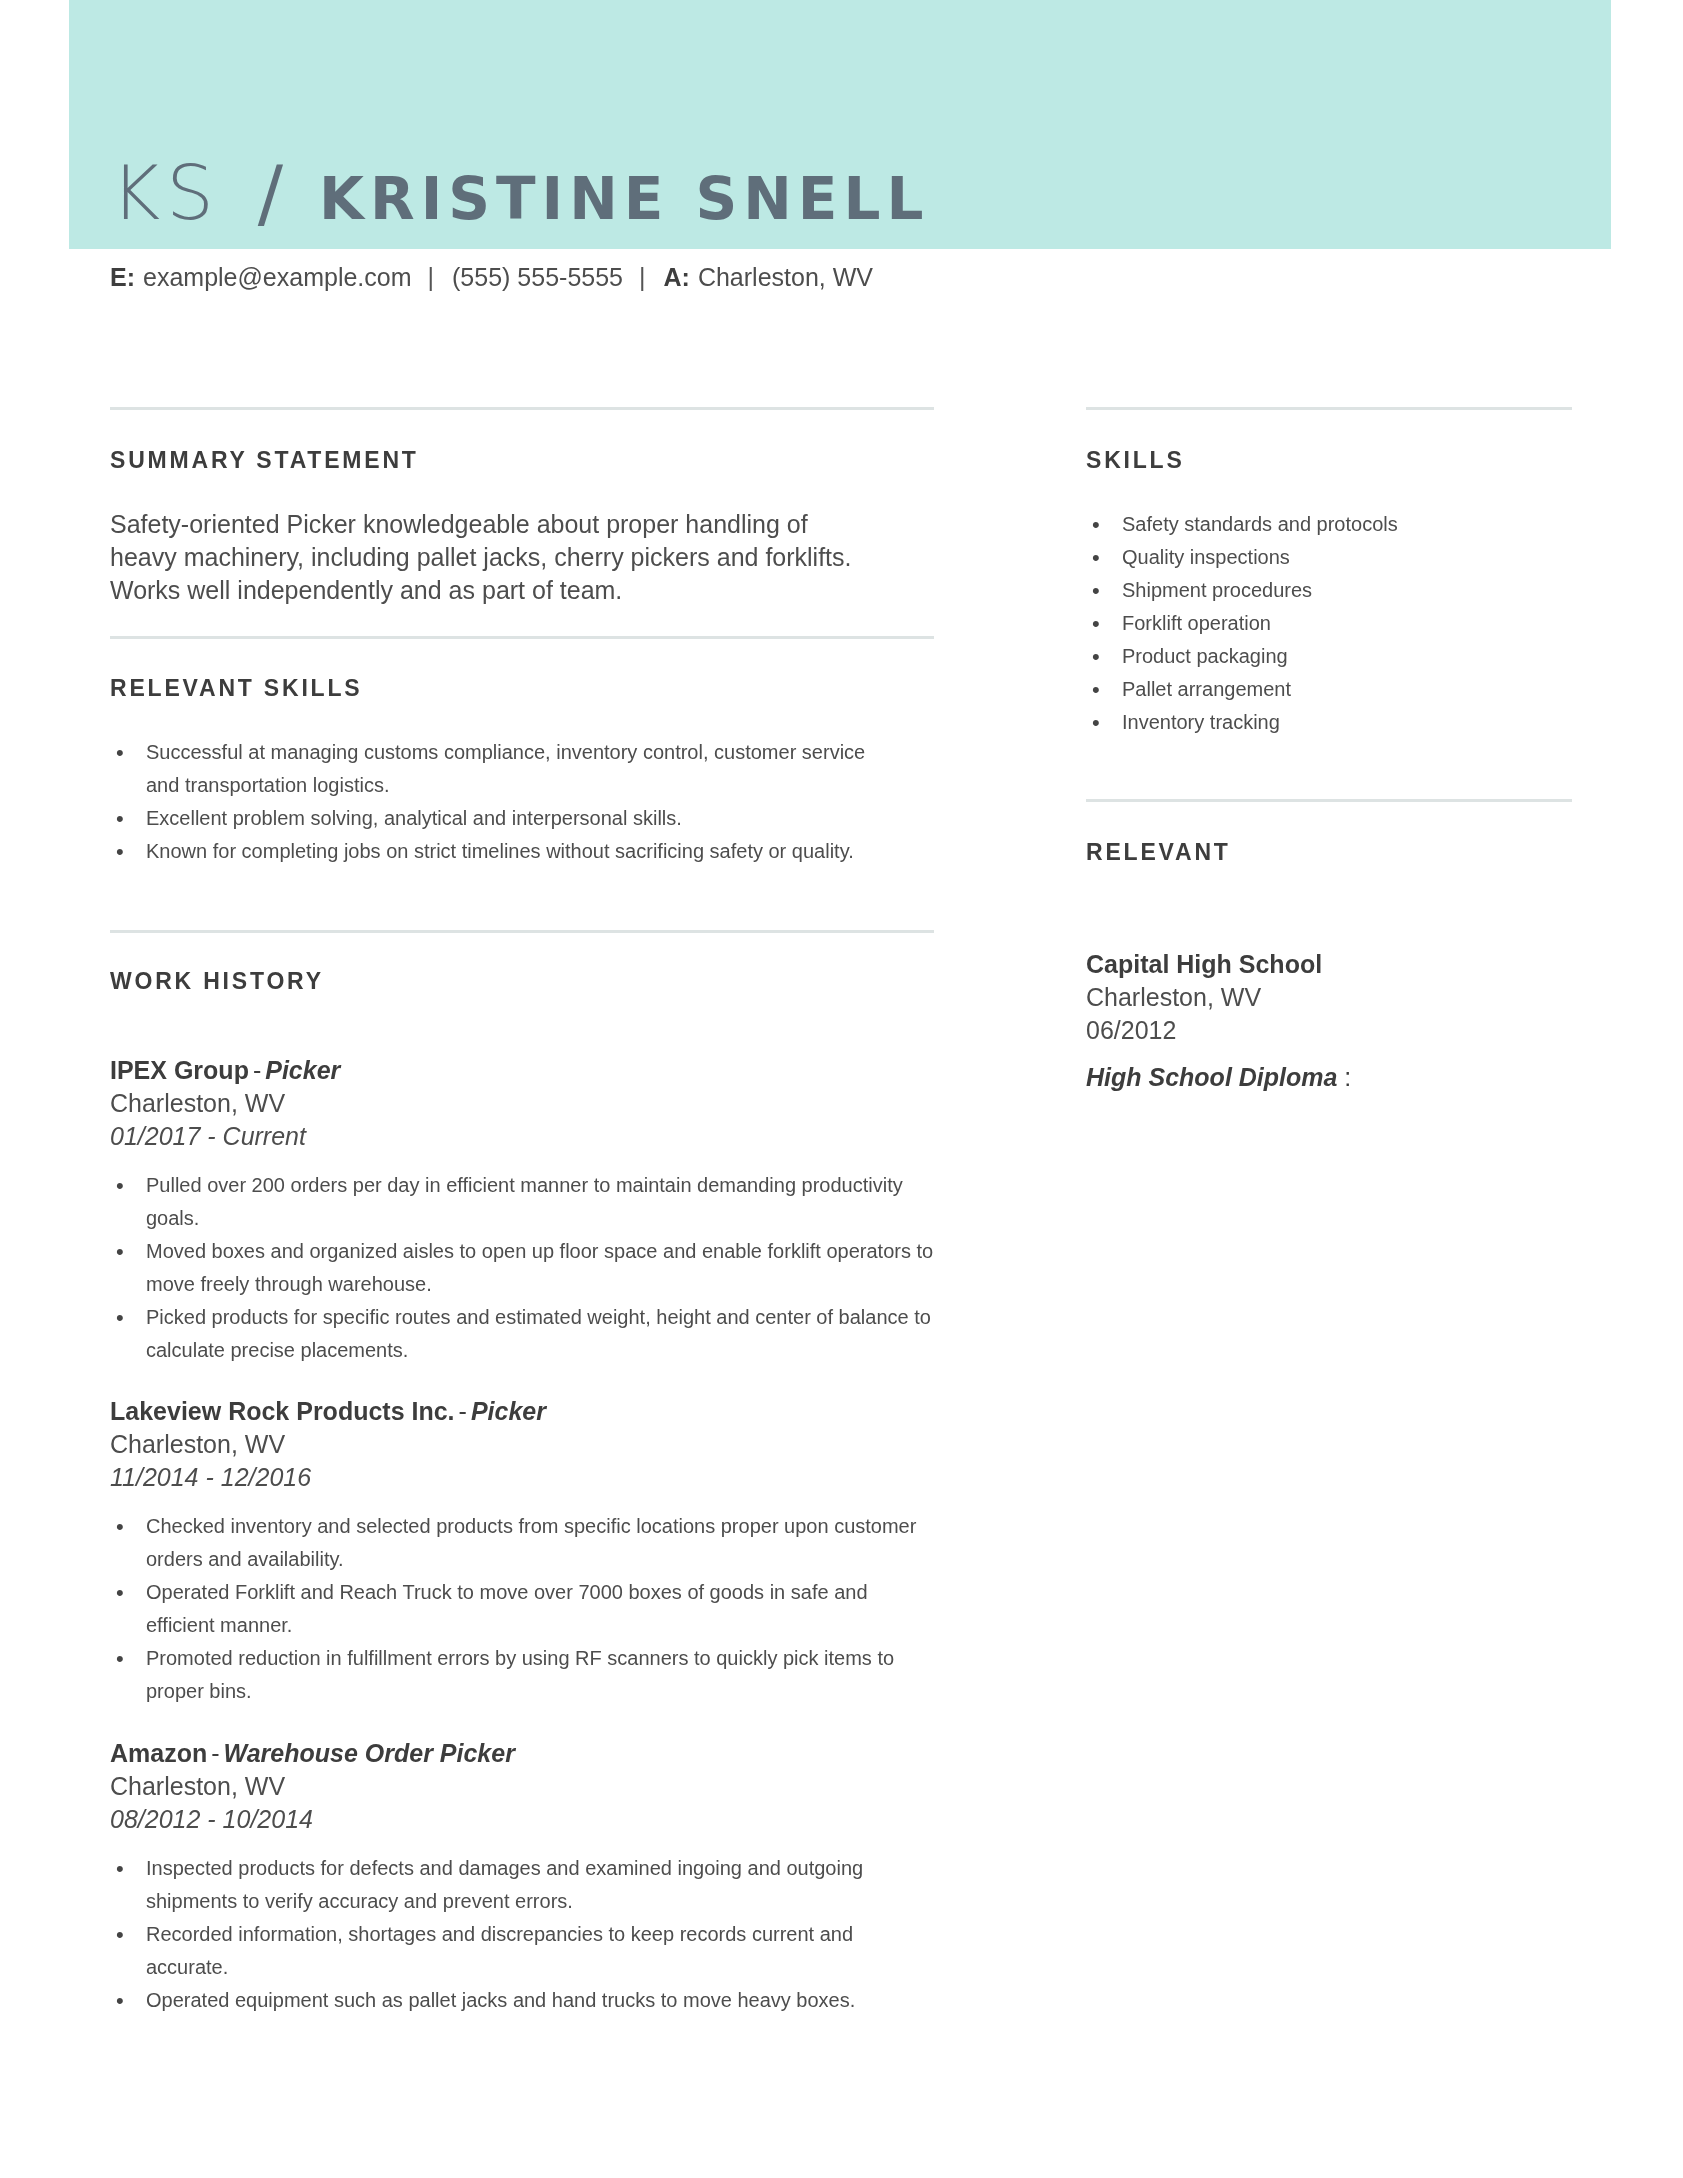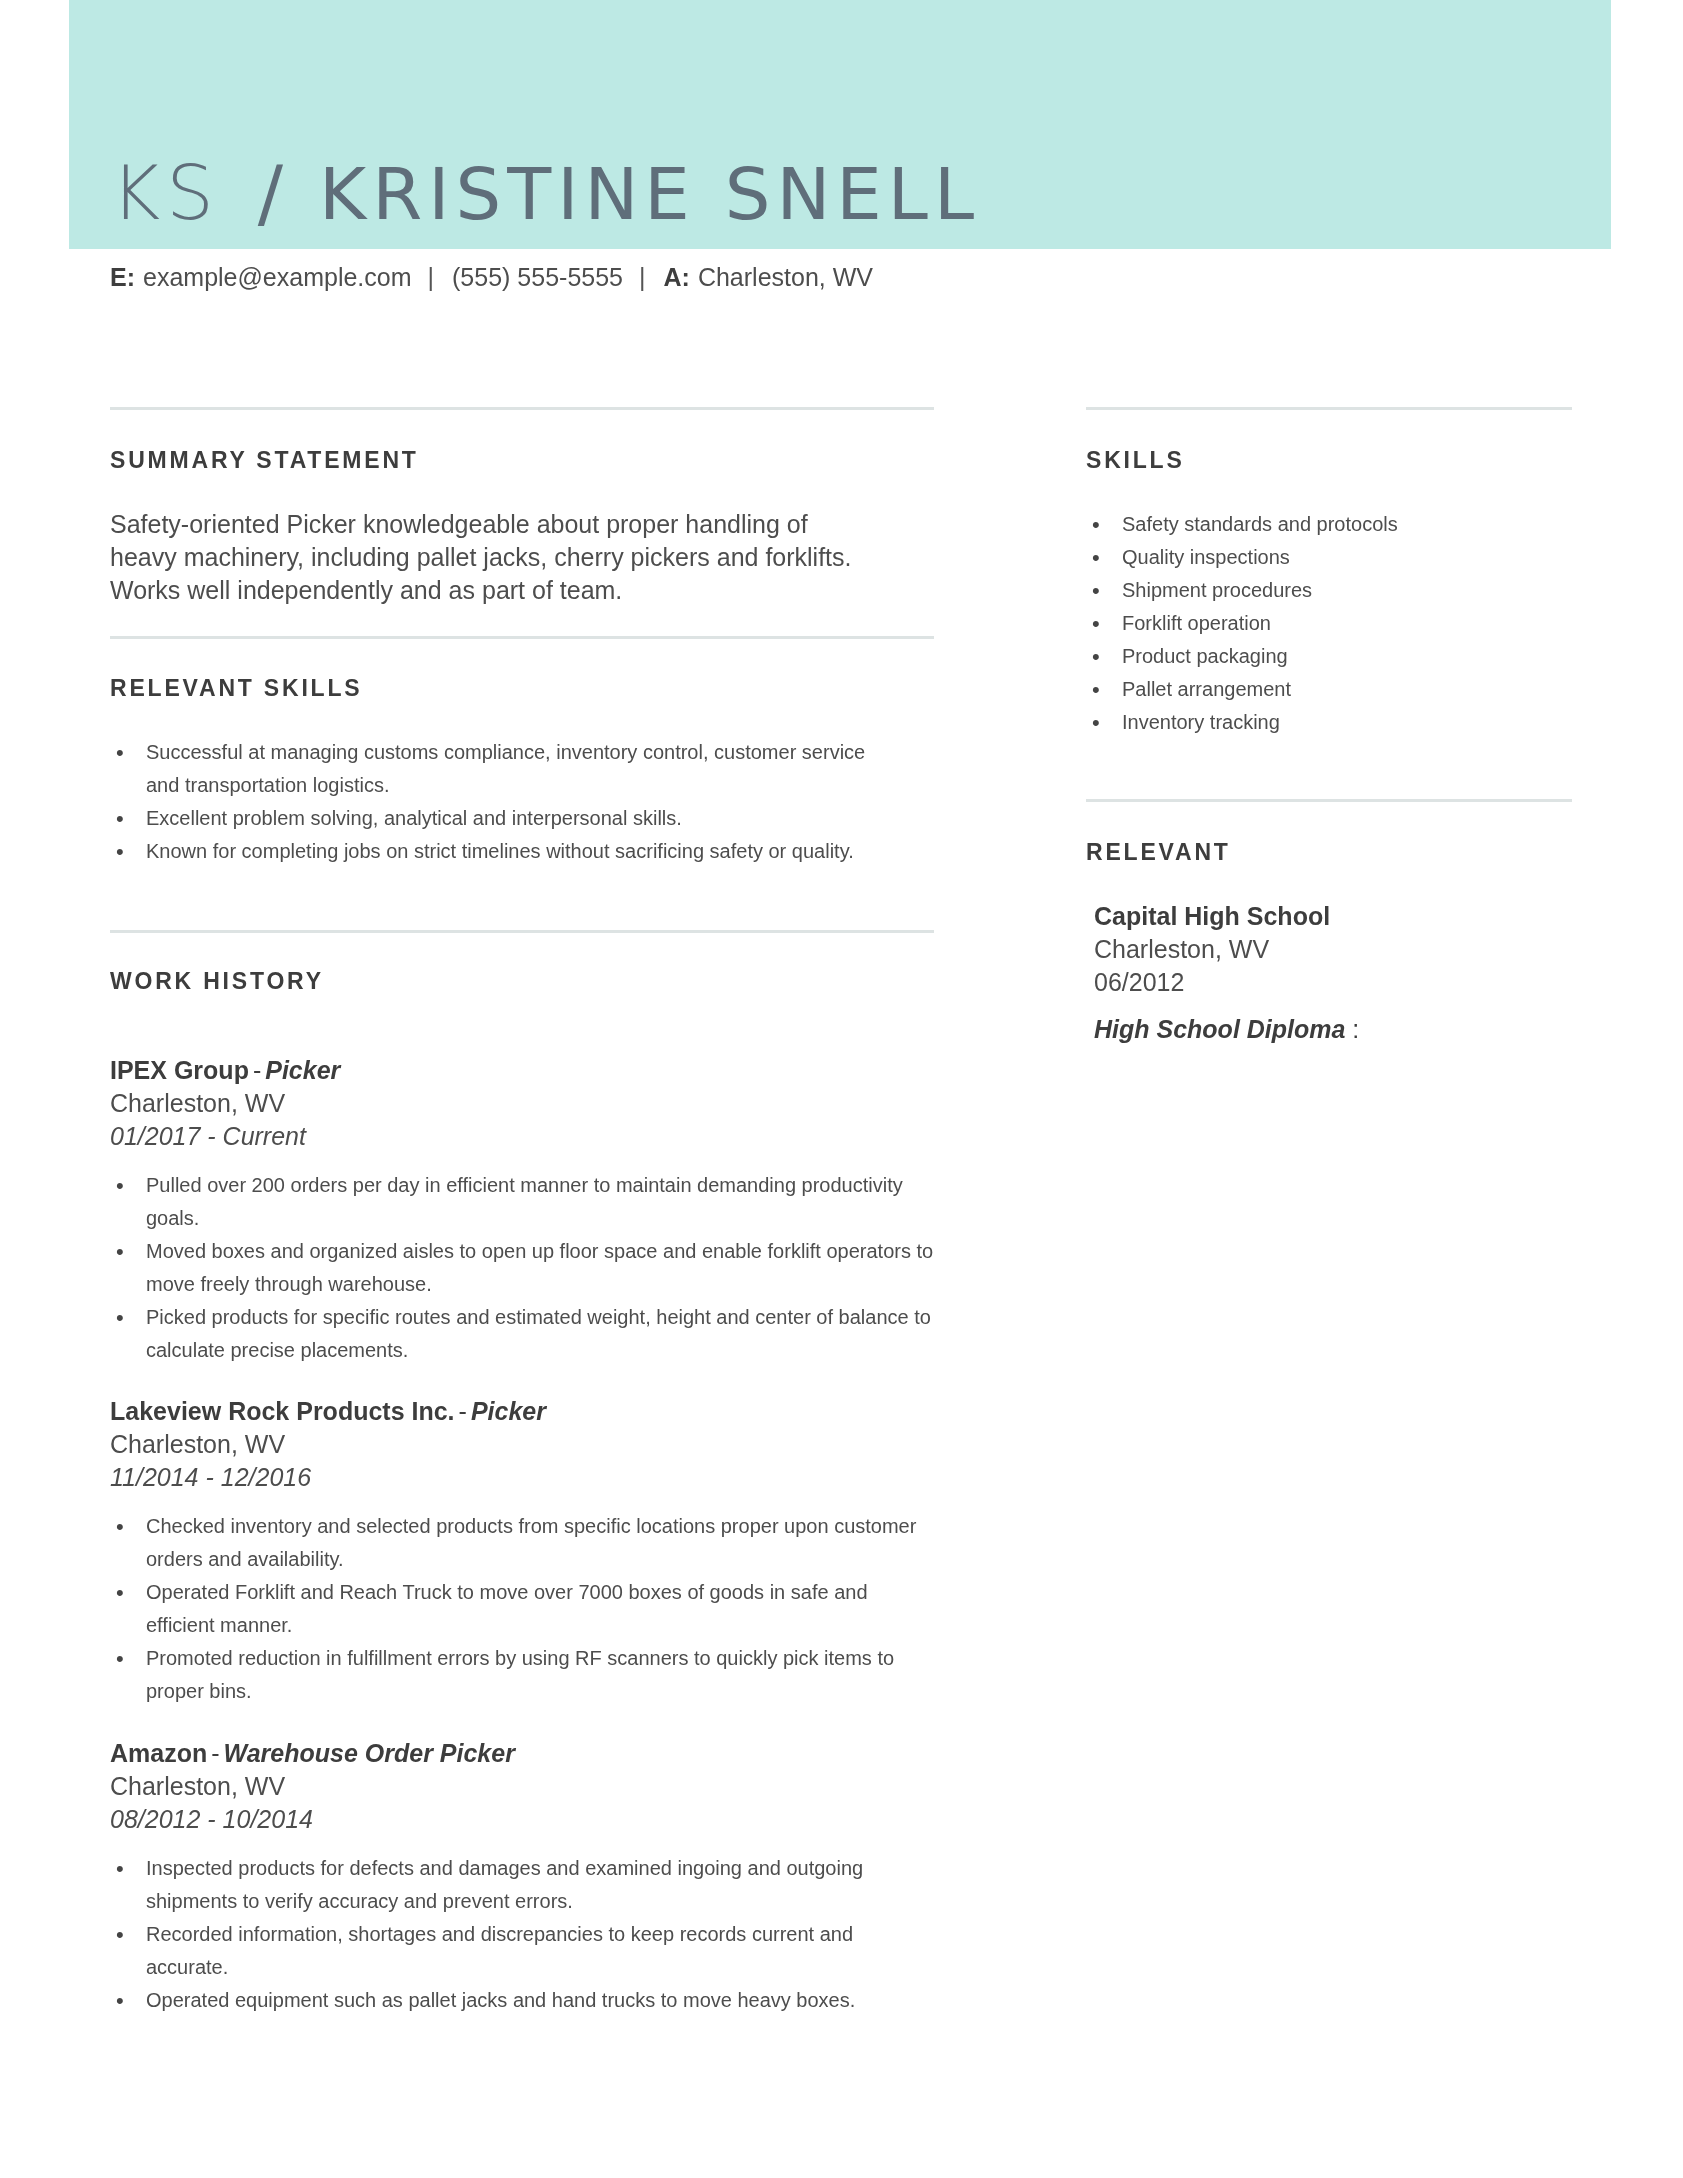--- a/index.html
+++ b/index.html
@@ -3,21 +3,21 @@
 <meta charset="utf-8">
 <style>
   * { box-sizing: border-box; margin: 0; padding: 0; }
   html, body { width: 1683px; height: 2178px; background: #ffffff; }
   body { position: relative; font-family: "Liberation Sans", "DejaVu Sans", sans-serif; color: #4a4a4a; overflow: hidden; }
 
   .banner { position: absolute; left: 69px; top: 0; width: 1542px; height: 249px; background: #bde9e4; }
   .name-line { position: absolute; left: 111px; top: 149px; height: 89px; display: flex; align-items: baseline; white-space: nowrap; color: #5f6e7a; justify-content: center; }
   .initials { font-size: 75px; font-weight: 400; letter-spacing: 6px; font-family: "DejaVu Sans", sans-serif; font-weight: 300; }
   .slash { font-size: 75px; margin: 0 36px 0 38px; font-family: "DejaVu Sans", sans-serif; }
-  .fullname { font-size: 72px; font-weight: 400; letter-spacing: 6px; font-family: "DejaVu Sans", sans-serif; }
+  .fullname { font-size: 58px; font-weight: 700; letter-spacing: 6px; font-family: "DejaVu Sans", sans-serif; }
 
   .contact { position: absolute; left: 110px; top: 263px; font-size: 25px; color: #4d4d4d; white-space: nowrap; display: flex; align-items: center; }
   .contact b { font-weight: 700; color: #3e3e3e; margin-right: 8px; }
   .contact .sep { margin: 0 18px 0 16px; color: #555; }
 
   .col { position: absolute; top: 0; }
   .left-col { left: 110px; width: 824px; }
   .right-col { left: 1086px; width: 486px; }
 
   .divider { position: absolute; left: 0; height: 3px; background: #dde3e3; width: 100%; }
@@ -31,21 +31,21 @@
 
   .job { position: absolute; left: 0; width: 824px; }
   .job-title { font-size: 25px; line-height: 33px; color: #3d3d3d; white-space: nowrap; margin-top: 24px; }
   .job-title .company { font-weight: 700; }
   .job-title .dash { font-weight: 400; margin: 0 4px; }
   .job-title .role { font-weight: 700; font-style: italic; }
   .job-loc { font-size: 25px; line-height: 33px; color: #4d4d4d; }
   .job-date { font-size: 25px; line-height: 33px; color: #4d4d4d; font-style: italic; }
   .job ul.bullets { position: relative; margin-top: 16px; width: 824px; }
 
-  .edu { position: absolute; left: 8px; width: 486px; }
+  .edu { position: absolute; left: 0; width: 486px; margin-top: 48px; }
   .edu .school { font-size: 25px; line-height: 33px; font-weight: 700; color: #3d3d3d; }
   .edu .loc, .edu .date { font-size: 25px; line-height: 33px; color: #4d4d4d; }
   .edu .degree { font-size: 25px; line-height: 33px; margin-top: 14px; color: #3d3d3d; }
   .edu .degree .deg-name { font-weight: 700; font-style: italic; }
 </style>
 </head>
 <body>
 
 <div class="banner"></div>
 <div class="name-line">

